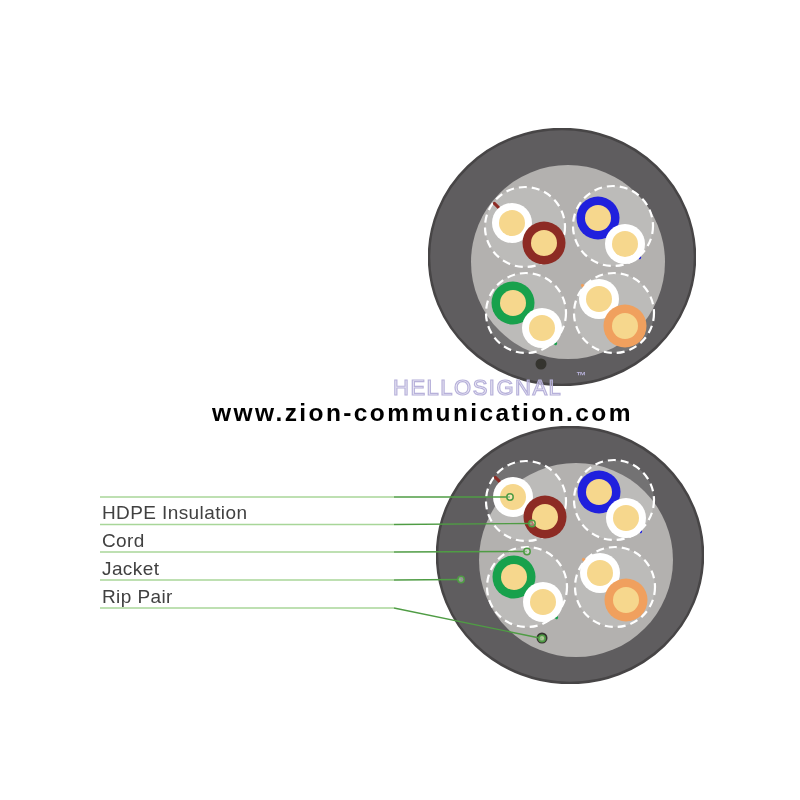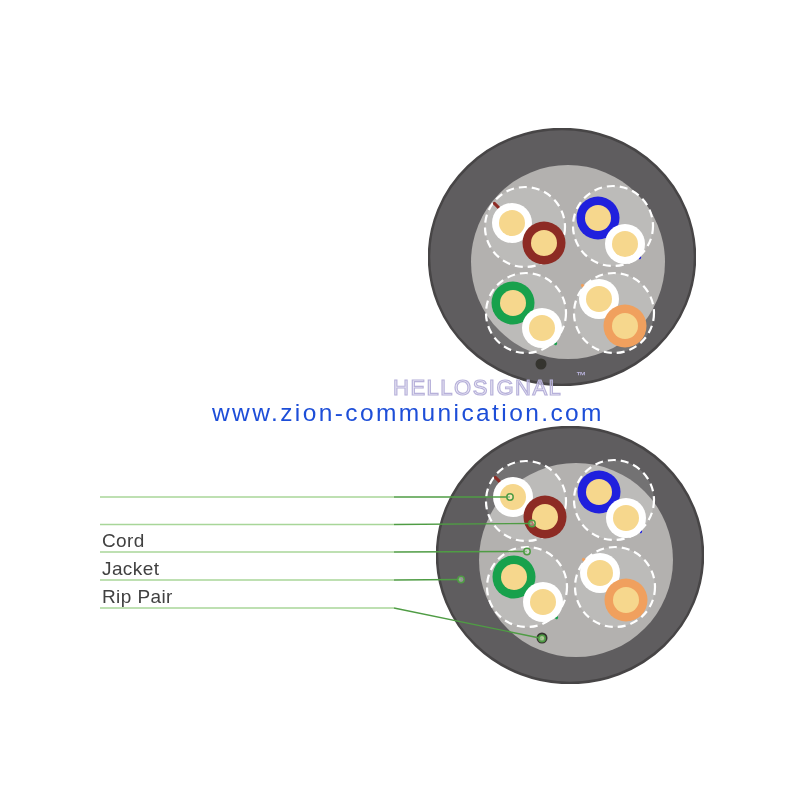--- a/index.html
+++ b/index.html
@@ -19,21 +19,21 @@
     color:rgba(221,216,238,0.35);
     -webkit-text-stroke:1.2px #b7b1da;
     white-space:nowrap;
   }
   .wm-tm{
     position:absolute;left:576px;top:370px;z-index:6;
     font-size:10px;color:#b7b1da;-webkit-text-stroke:0;font-weight:700;
   }
   .wm-url{
     position:absolute;left:212px;top:399px;z-index:6;
-    font-size:24.5px;font-weight:400;letter-spacing:2.4px;color:#1d4ed8;
+    font-size:24.5px;font-weight:700;letter-spacing:2.4px;color:#000000;
     white-space:nowrap;
   }
 </style>
 </head>
 <body>
 
 <div class="canvas">
 
   <svg id="cable-top" class="cable-svg" style="left:428px;top:128px" width="268" height="258" viewBox="0 0 268 258">
       <ellipse cx="134" cy="129" rx="133" ry="128" fill="#5f5d5f" stroke="#474546" stroke-width="2.5"></ellipse>
@@ -119,20 +119,21 @@
       <line x1="394" y1="552" x2="527" y2="551.5" stroke="#4f9c44" stroke-width="1.4"></line>
       <circle cx="527" cy="551.5" r="3.2" fill="rgba(255,255,255,0.35)" stroke="#4f9c44" stroke-width="1.5"></circle>
       <line x1="100" y1="580" x2="394" y2="580" stroke="#a8d699" stroke-width="1.4"></line>
       <line x1="394" y1="580" x2="461" y2="579.5" stroke="#4f9c44" stroke-width="1.4"></line>
       <circle cx="461" cy="579.5" r="3.2" fill="rgba(255,255,255,0.35)" stroke="#4f9c44" stroke-width="1.5"></circle>
       <line x1="100" y1="608" x2="394" y2="608" stroke="#a8d699" stroke-width="1.4"></line>
       <line x1="394" y1="608" x2="542" y2="638.5" stroke="#4f9c44" stroke-width="1.4"></line>
       <circle cx="542" cy="638.5" r="3.2" fill="rgba(255,255,255,0.35)" stroke="#4f9c44" stroke-width="1.5"></circle>
     </svg>
 
+  <div class="callout-label" style="top:501px">HDPE Insulation</div>
   <div class="callout-label" style="top:529px">Cord</div>
   <div class="callout-label" style="top:557px">Jacket</div>
   <div class="callout-label" style="top:585px">Rip Pair</div>
 
   <div class="wm-brand">HELLOSIGNAL</div>
   <div class="wm-tm">™</div>
   <div class="wm-url">www.zion-communication.com</div>
 
 </div>
 

